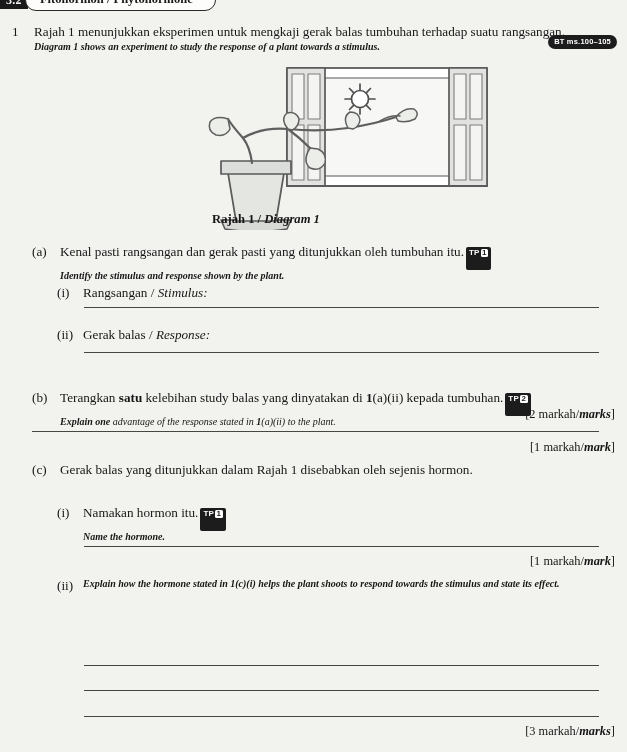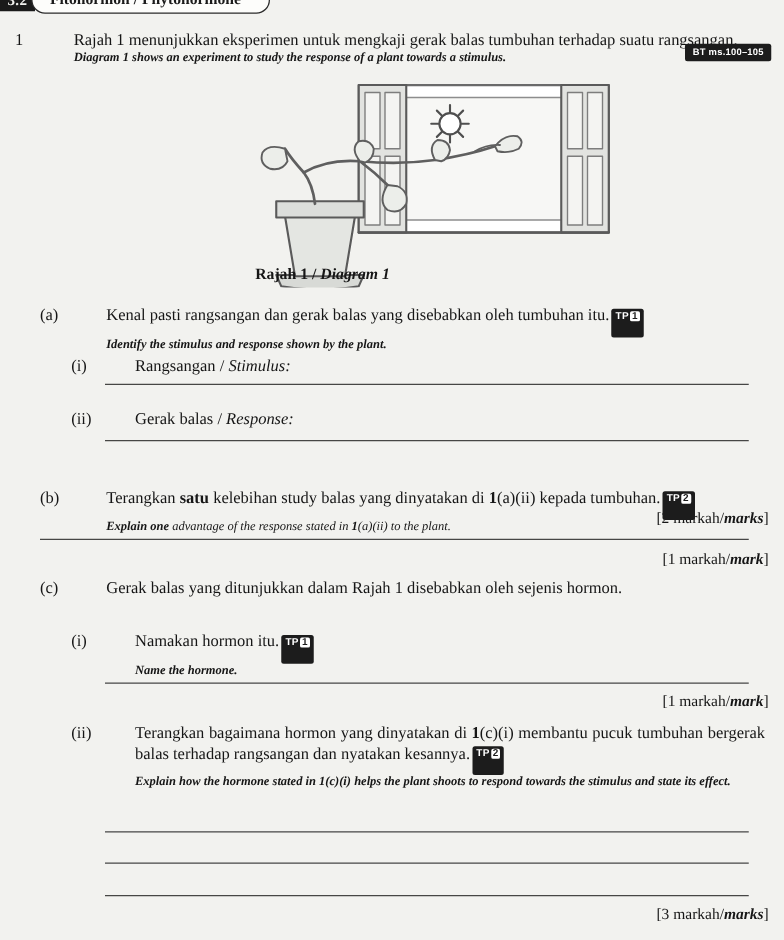--- a/index.html
+++ b/index.html
@@ -67,21 +67,21 @@
   .q-row {
     position: absolute;
     display: flex;
   }
   .q-num {
     font-size: 13.2px;
     font-weight: normal;
     width: 22px;
     flex: none;
   }
-  .q-body { flex: 1; margin-left: 25px; }
+  .q-body { flex: 1; }
 
   
   .badge {
     display: inline-block;
     background: #1c1c1c;
     color: #ffffff;
     font-family: "Liberation Sans", sans-serif;
     font-weight: bold;
     font-size: 8px;
     line-height: 1;
@@ -104,21 +104,21 @@
     position: absolute;
     right: 10px;
     top: 35px;
     background: #1c1c1c;
     color: #ffffff;
     font-family: "Liberation Sans", sans-serif;
     font-weight: bold;
     font-size: 7.5px;
     line-height: 1;
     padding: 3px 6px 3.5px 6px;
-    border-radius: 2px;
+    border-radius: 7px;
     letter-spacing: 0.2px;
     white-space: nowrap;
   }
 
   
   .rule {
     position: absolute;
     height: 0;
     border-top: 1.4px solid #2e2e2e;
     opacity: .88;
@@ -136,21 +136,21 @@
   .figure {
     position: absolute;
     left: 0;
     top: 55px;
     width: 627px;
     height: 175px;
   }
   .fig-caption {
     position: absolute;
     top: 212px;
-    left: 0;
+    left: 8px;
     width: 516px;
     text-align: center;
     font-size: 12.6px;
     font-weight: bold;
   }
   .fig-caption i { font-style: italic; }
 </style>
 </head>
 <body>
 
@@ -242,21 +242,21 @@
   </div>
 
   <div class="fig-caption">
     <span>Rajah 1 / </span><i>Diagram 1</i>
   </div>
 
   <div class="q-row" style="top:244px; left:32px; width:580px;">
     <div class="q-num" style="width:28px;">(a)</div>
     <div class="q-body">
       <div class="ml">
-        <span>Kenal pasti rangsangan dan gerak balas yang disebabkan oleh tumbuhan itu.</span><span class="badge"><span>TP</span><span class="tp-n">1</span></span>
+        <span>Kenal pasti rangsangan dan gerak pasti yang ditunjukkan oleh tumbuhan itu.</span><span class="badge"><span>TP</span><span class="tp-n">1</span></span>
       </div>
       <div class="en">Identify the stimulus and response shown by the plant.</div>
     </div>
   </div>
 
   <div class="q-row" style="top:285px; left:57px; width:555px;">
     <div class="q-num" style="width:26px;">(i)</div>
     <div class="q-body ml">
       <span>Rangsangan / </span><i>Stimulus:</i>
     </div>
@@ -308,23 +308,20 @@
     </div>
   </div>
   <div class="rule" style="top:546px; left:84px; width:515px;"></div>
   <div class="marks" style="top:554px;">
     <span>[1 markah/</span><i>mark</i><span>]</span>
   </div>
 
   <div class="q-row" style="top:578px; left:57px; width:555px;">
     <div class="q-num" style="width:26px;">(ii)</div>
     <div class="q-body">
-      <div class="ml" style="text-align:justify;">
-        <span>Terangkan bagaimana hormon yang dinyatakan di </span><b>1</b><span>(c)(i) membantu pucuk tumbuhan bergerak balas terhadap rangsangan dan nyatakan kesannya.</span><span class="badge"><span>TP</span><span class="tp-n">2</span></span>
-      </div>
       <div class="en" style="text-align:justify;">
         <span>Explain how the hormone stated in </span><span>1</span><span>(c)(i) helps the plant shoots to respond towards the stimulus and state its effect.</span>
       </div>
     </div>
   </div>
 
   <div class="rule" style="top:665px; left:84px; width:515px;"></div>
   <div class="rule" style="top:690px; left:84px; width:515px;"></div>
   <div class="rule" style="top:716px; left:84px; width:515px;"></div>
 

